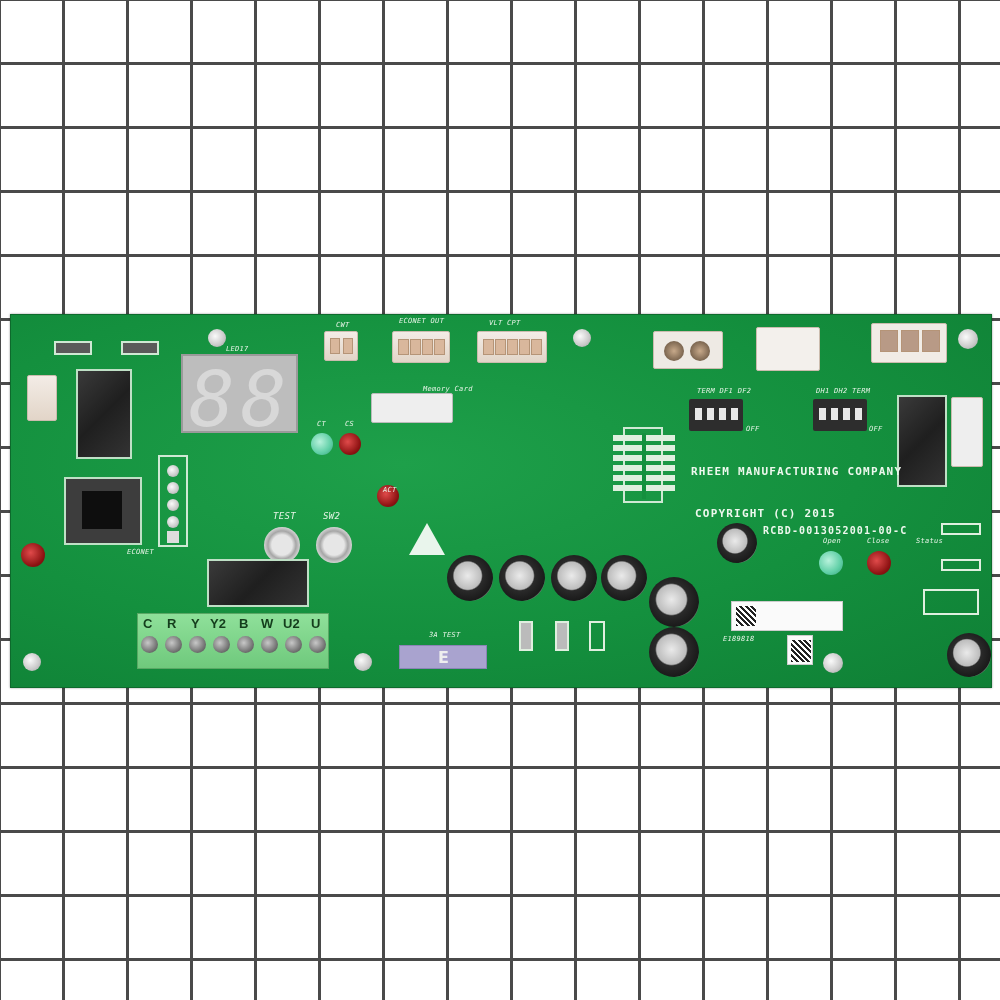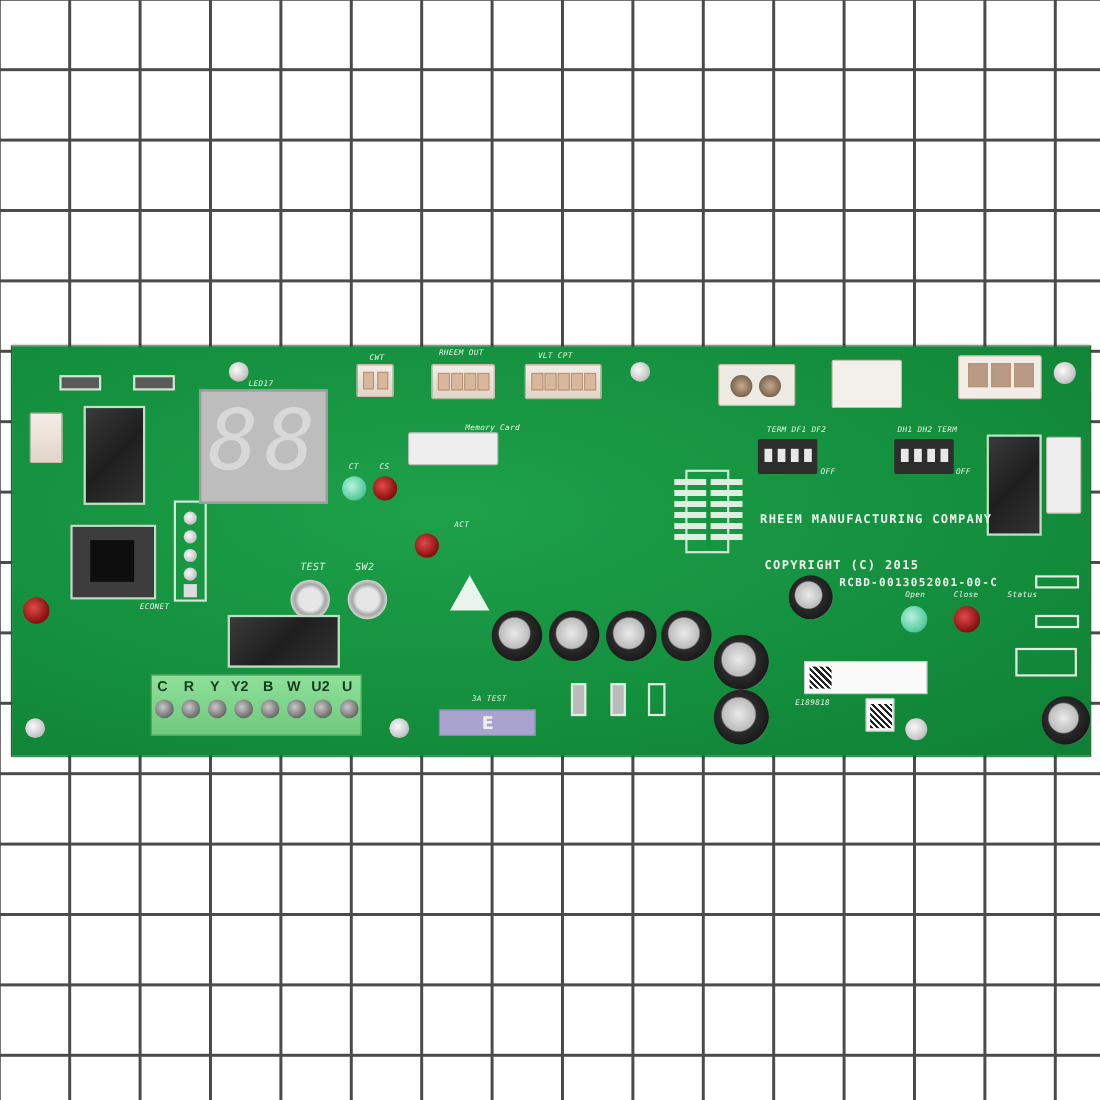--- a/index.html
+++ b/index.html
@@ -60,39 +60,39 @@
   <div class="abs silk" style="left:100px;top:233px;padding-left:16px;">ECONET</div>
 
   <div class="abs" style="left:147px;top:140px;width:30px;height:92px;border:2px solid #cfe9d4;box-sizing:border-box;">
     <div class="abs hole" style="left:7px;top:8px;width:12px;height:12px;"></div>
     <div class="abs hole" style="left:7px;top:25px;width:12px;height:12px;"></div>
     <div class="abs hole" style="left:7px;top:42px;width:12px;height:12px;"></div>
     <div class="abs hole" style="left:7px;top:59px;width:12px;height:12px;"></div>
     <div class="abs" style="left:7px;top:74px;width:12px;height:12px;background:#ddd;"></div>
   </div>
 
-  <div class="abs seg" style="left:170px;top:39px;width:117px;height:104px;">
+  <div class="abs seg" style="left:170px;top:39px;width:117px;height:79px;">
     <div class="abs" style="left:6px;top:0px;font-size:76px;line-height:88px;color:#d8d8d8;font-family:'DejaVu Sans Mono',monospace;letter-spacing:6px;font-style:italic;">88</div>
   </div>
   <div class="abs silk" style="left:215px;top:30px;">LED17</div>
 
   <div class="abs led led-green" style="left:300px;top:118px;width:22px;height:22px;"></div>
   <div class="abs silk" style="left:306px;top:105px;">CT</div>
   <div class="abs led led-red" style="left:328px;top:118px;width:22px;height:22px;"></div>
   <div class="abs silk" style="left:334px;top:105px;">CS</div>
   <div class="abs led led-red" style="left:366px;top:170px;width:22px;height:22px;"></div>
-  <div class="abs silk" style="left:372px;top:158px;margin-left:30px;">ACT</div>
+  <div class="abs silk" style="left:372px;top:171px;">ACT</div>
   <div class="abs led led-red" style="left:10px;top:228px;width:24px;height:24px;"></div>
 
   <div class="abs silk" style="left:325px;top:6px;">CWT</div>
   <div class="abs conn" style="left:313px;top:16px;width:34px;height:30px;">
     <div class="abs pin" style="left:5px;top:6px;width:10px;height:16px;"></div>
     <div class="abs pin" style="left:18px;top:6px;width:10px;height:16px;"></div>
   </div>
-  <div class="abs silk" style="left:388px;top:2px;">RHEEM OUT</div>
+  <div class="abs silk" style="left:388px;top:2px;">ECONET OUT</div>
   <div class="abs conn" style="left:381px;top:16px;width:58px;height:32px;">
     <div class="abs pin" style="left:5px;top:7px;width:11px;height:16px;"></div>
     <div class="abs pin" style="left:17px;top:7px;width:11px;height:16px;"></div>
     <div class="abs pin" style="left:29px;top:7px;width:11px;height:16px;"></div>
     <div class="abs pin" style="left:41px;top:7px;width:11px;height:16px;"></div>
   </div>
   <div class="abs silk" style="left:478px;top:4px;">VLT CPT</div>
   <div class="abs conn" style="left:466px;top:16px;width:70px;height:32px;">
     <div class="abs pin" style="left:5px;top:7px;width:11px;height:16px;"></div>
     <div class="abs pin" style="left:17px;top:7px;width:11px;height:16px;"></div>

